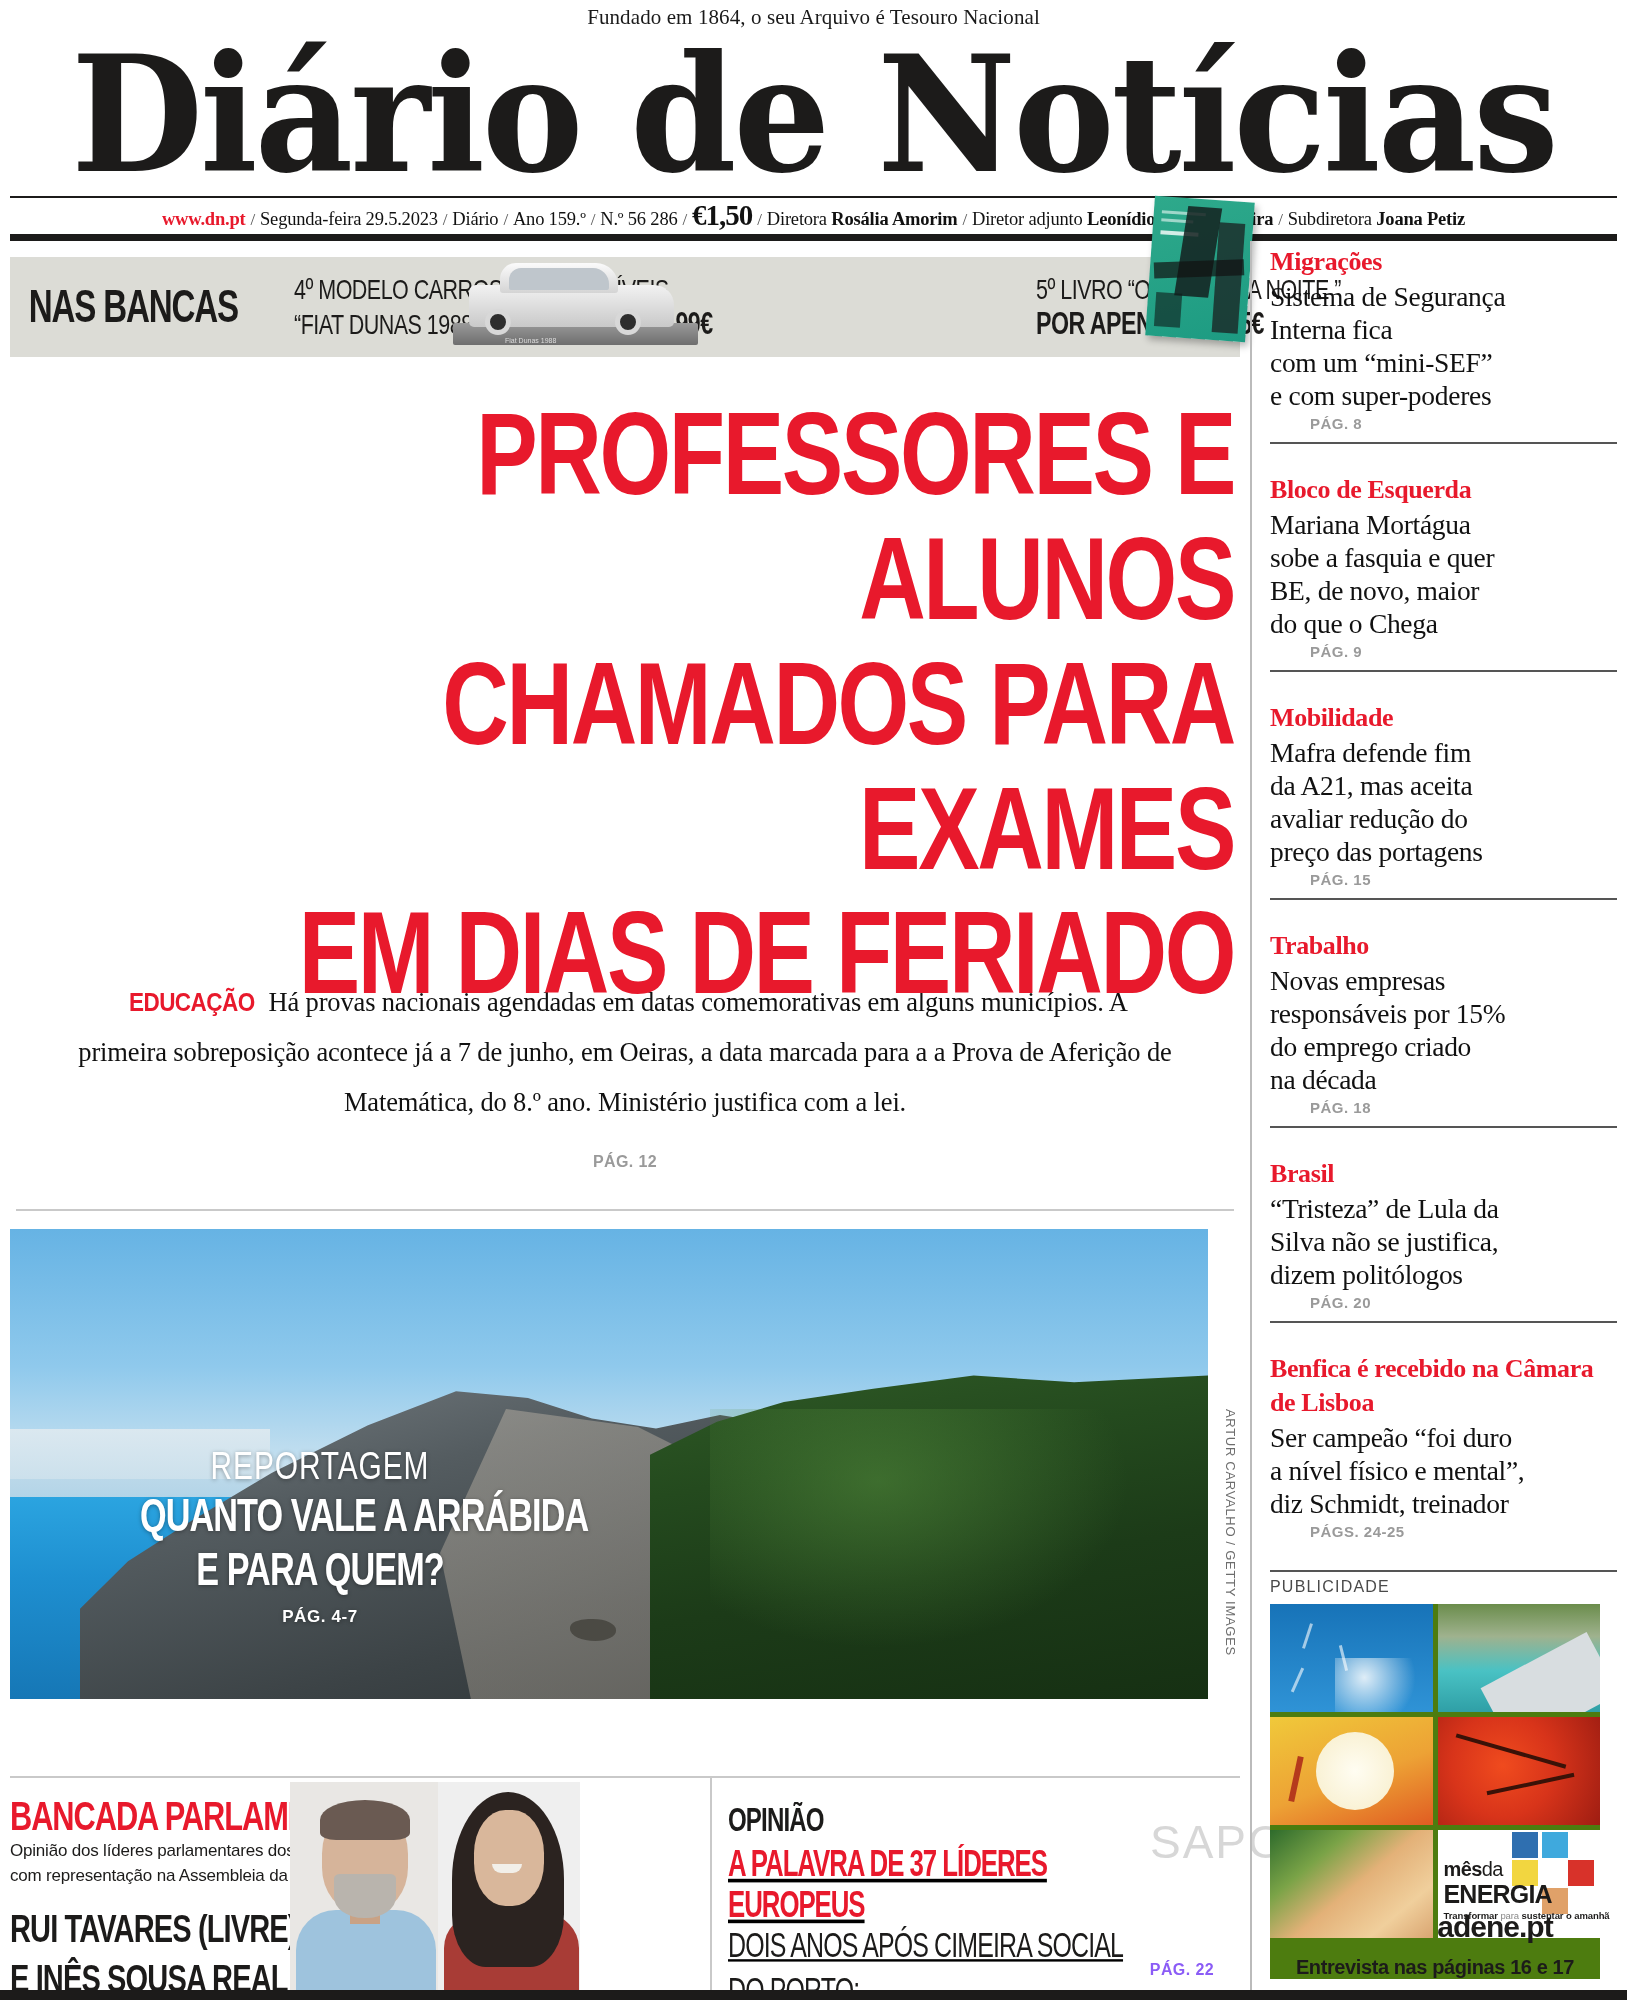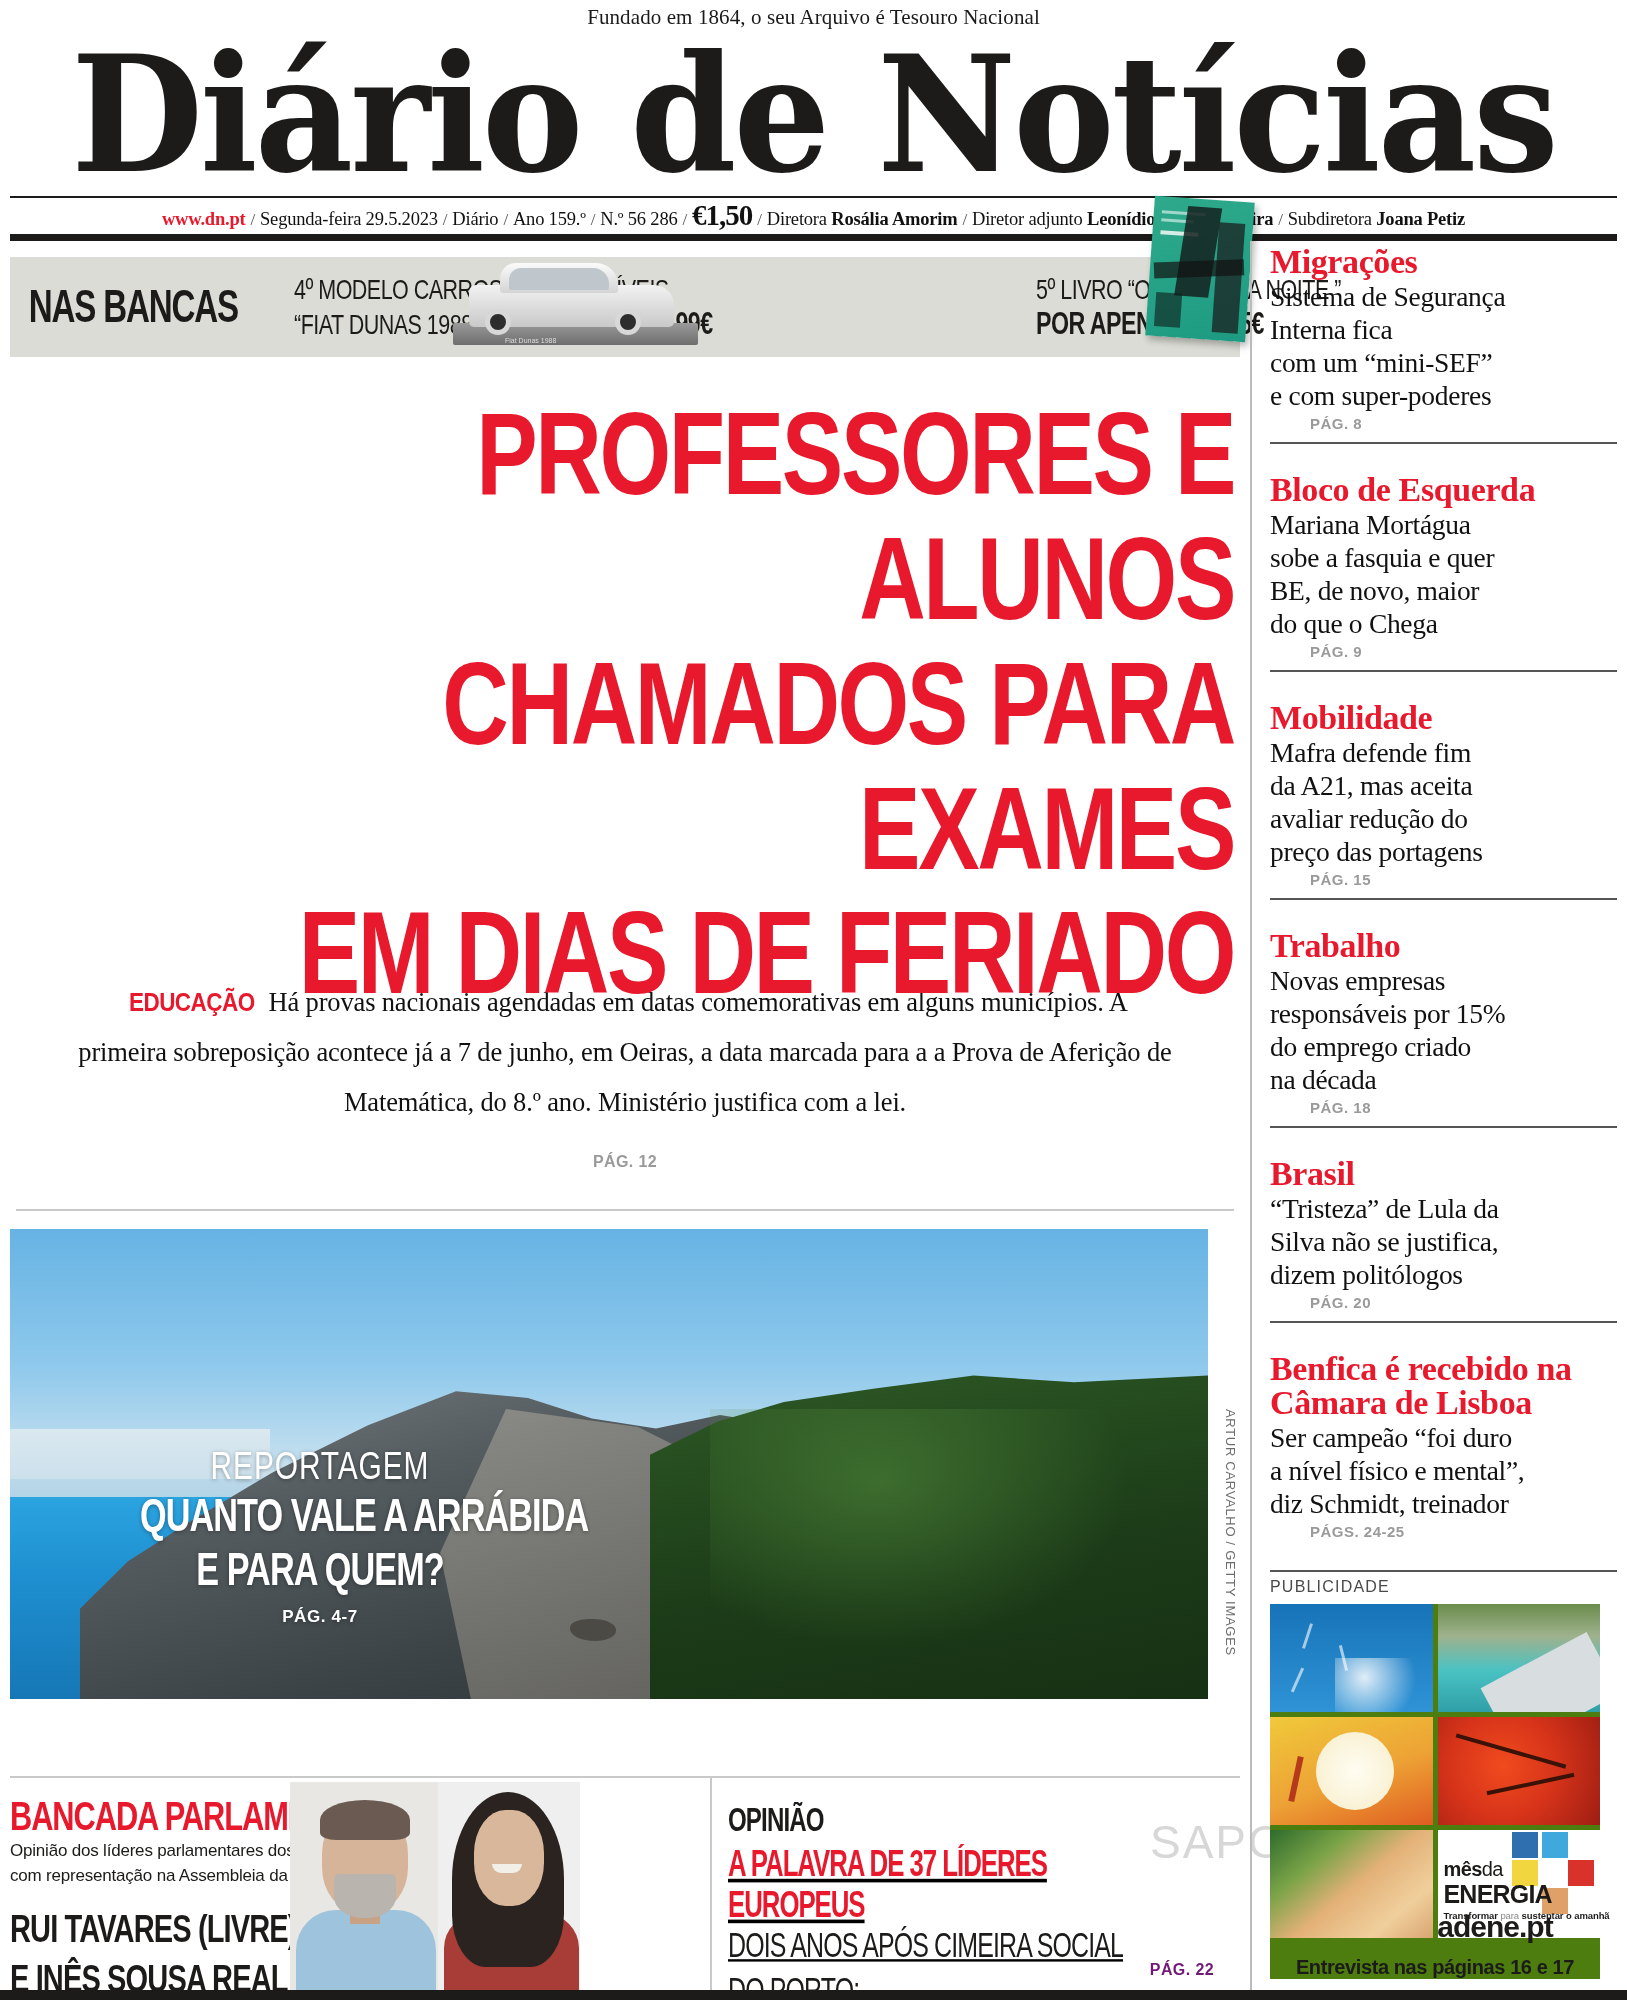--- a/index.html
+++ b/index.html
@@ -312,30 +312,30 @@
     font-size:30px; color:#e8192c; letter-spacing:-1.2px; margin-top:10px;
     transform: scaleX(.86) scaleY(1.2); transform-origin:left top;
   }
   .op-line {
     font-family:"Liberation Sans",sans-serif;
     font-size:29px; color:#1c1b1a; letter-spacing:-1px; line-height:38px;
     transform: scaleX(.86) scaleY(1.2); transform-origin:left top; margin-top:10px;
   }
   .op-pag {
     font-family:"Liberation Sans",sans-serif; font-weight:700;
-    font-size:16px; color:#701a75; letter-spacing:.4px;
+    font-size:16px; color:#8b5cf6; letter-spacing:.4px;
     position:absolute; right:6px; bottom:22px;
   }
 
   
   .side-item { padding: 4px 0 10px 0; }
   .side-item + .side-item { border-top: 2px solid #555; padding-top: 29px; }
   .side-cat {
     font-family:"Liberation Serif", serif; font-weight:700;
-    color:#e8192c; font-size: 34px; line-height:34px; letter-spacing:-.4px;
+    color:#e8192c; font-size: 26px; line-height:34px; letter-spacing:-.4px;
   }
   .side-txt {
     font-family:"Liberation Serif", serif;
     font-size: 27.5px; line-height: 33px; color:#111; letter-spacing:-.3px;
     margin-top: 1px;
   }
   .side-pag {
     font-family:"Liberation Sans",sans-serif; font-weight:700;
     font-size: 15px; color:#9a9a9a; letter-spacing:.5px; margin-top:3px;margin-left:40px;
   }

